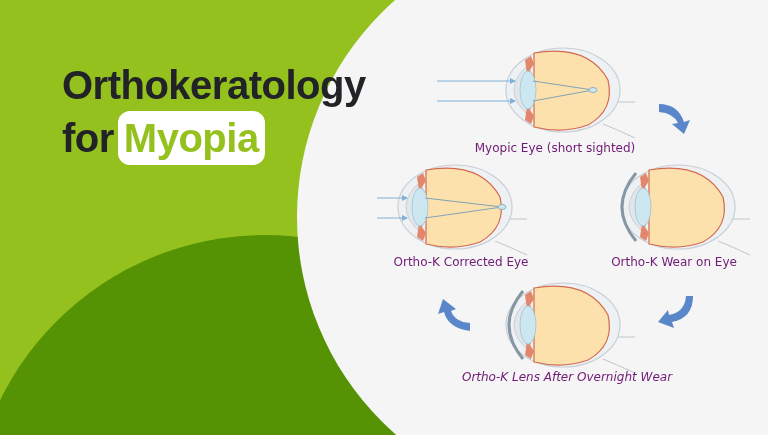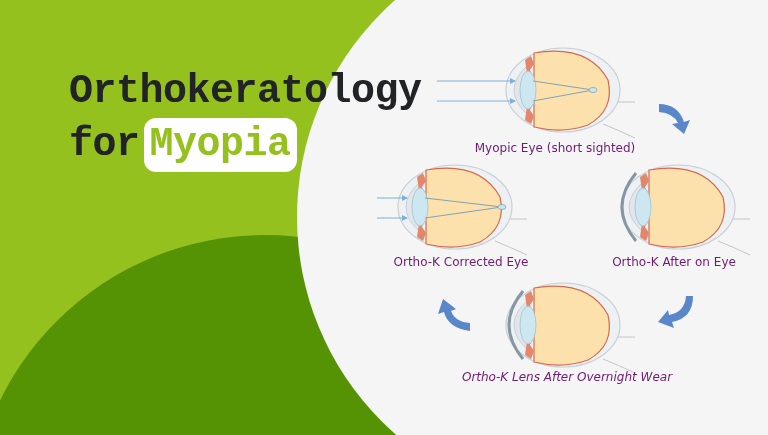--- a/index.html
+++ b/index.html
@@ -1,19 +1,19 @@
 <!DOCTYPE html>
 <html><head>
 <meta charset="utf-8">
 <style>
   html, body { margin:0; padding:0; }
   body { width:768px; height:435px; overflow:hidden; position:relative; background:#95c11f; font-family:"DejaVu Sans", sans-serif; }
   .bg-dark { position:absolute; left:-30px; top:235px; width:590px; height:590px; border-radius:50%; background:#569304; }
   .bg-panel { position:absolute; left:297px; top:-72px; width:578px; height:578px; border-radius:50%; background:#f5f5f5; }
-  .title { position:absolute; left:53px; top:50px; margin:16px; font-family:Liberation Mono, monospace; font-weight:bold; font-size:40px; line-height:52px; color:#222326; letter-spacing:-0.5px; }
+  .title { position:absolute; left:53px; top:50px; margin:9px; font-family:Liberation Sans, sans-serif; font-weight:bold; font-size:40px; line-height:52px; color:#222326; letter-spacing:-0.5px; }
   .title .line { display:block; white-space:nowrap; }
   .title .hl { display:inline-block; background:#ffffff; color:#95c11f; border-radius:12px; padding:0 6px; line-height:54px; margin-left:4px; }
   .diagram { position:absolute; left:0; top:0; width:768px; height:435px; }
   .label { position:absolute; font-family:"DejaVu Sans", sans-serif; font-size:12px; color:#701a75; white-space:nowrap; transform:translateX(-50%); }
 </style>
 </head>
 <body>
 
 <div class="bg-dark"></div>
 <div class="bg-panel"></div>
@@ -79,15 +79,15 @@
   </g>
   <g fill="#5a87c9">
     <path d="M693,296 Q693,318 672,322 L674,328 L658,322 L668,310 L669,315 Q685,312 686,296 Z"></path>
   </g>
   <g fill="#5a87c9">
     <path d="M470,331 Q448,328 444,312 L438,314 L443,299 L456,309 L451,311 Q455,322 470,323 Z"></path>
   </g>
 </svg>
 
 <div class="label" style="left:555px; top:141px;">Myopic Eye (short sighted)</div>
-<div class="label" style="left:674px; top:255px;">Ortho-K After on Eye</div>
+<div class="label" style="left:674px; top:255px;">Ortho-K Wear on Eye</div>
 <div class="label" style="left:567px; top:370px;font-style:italic;">Ortho-K Lens After Overnight Wear</div>
 <div class="label" style="left:461px; top:255px;">Ortho-K Corrected Eye</div>
 
 </body></html>

